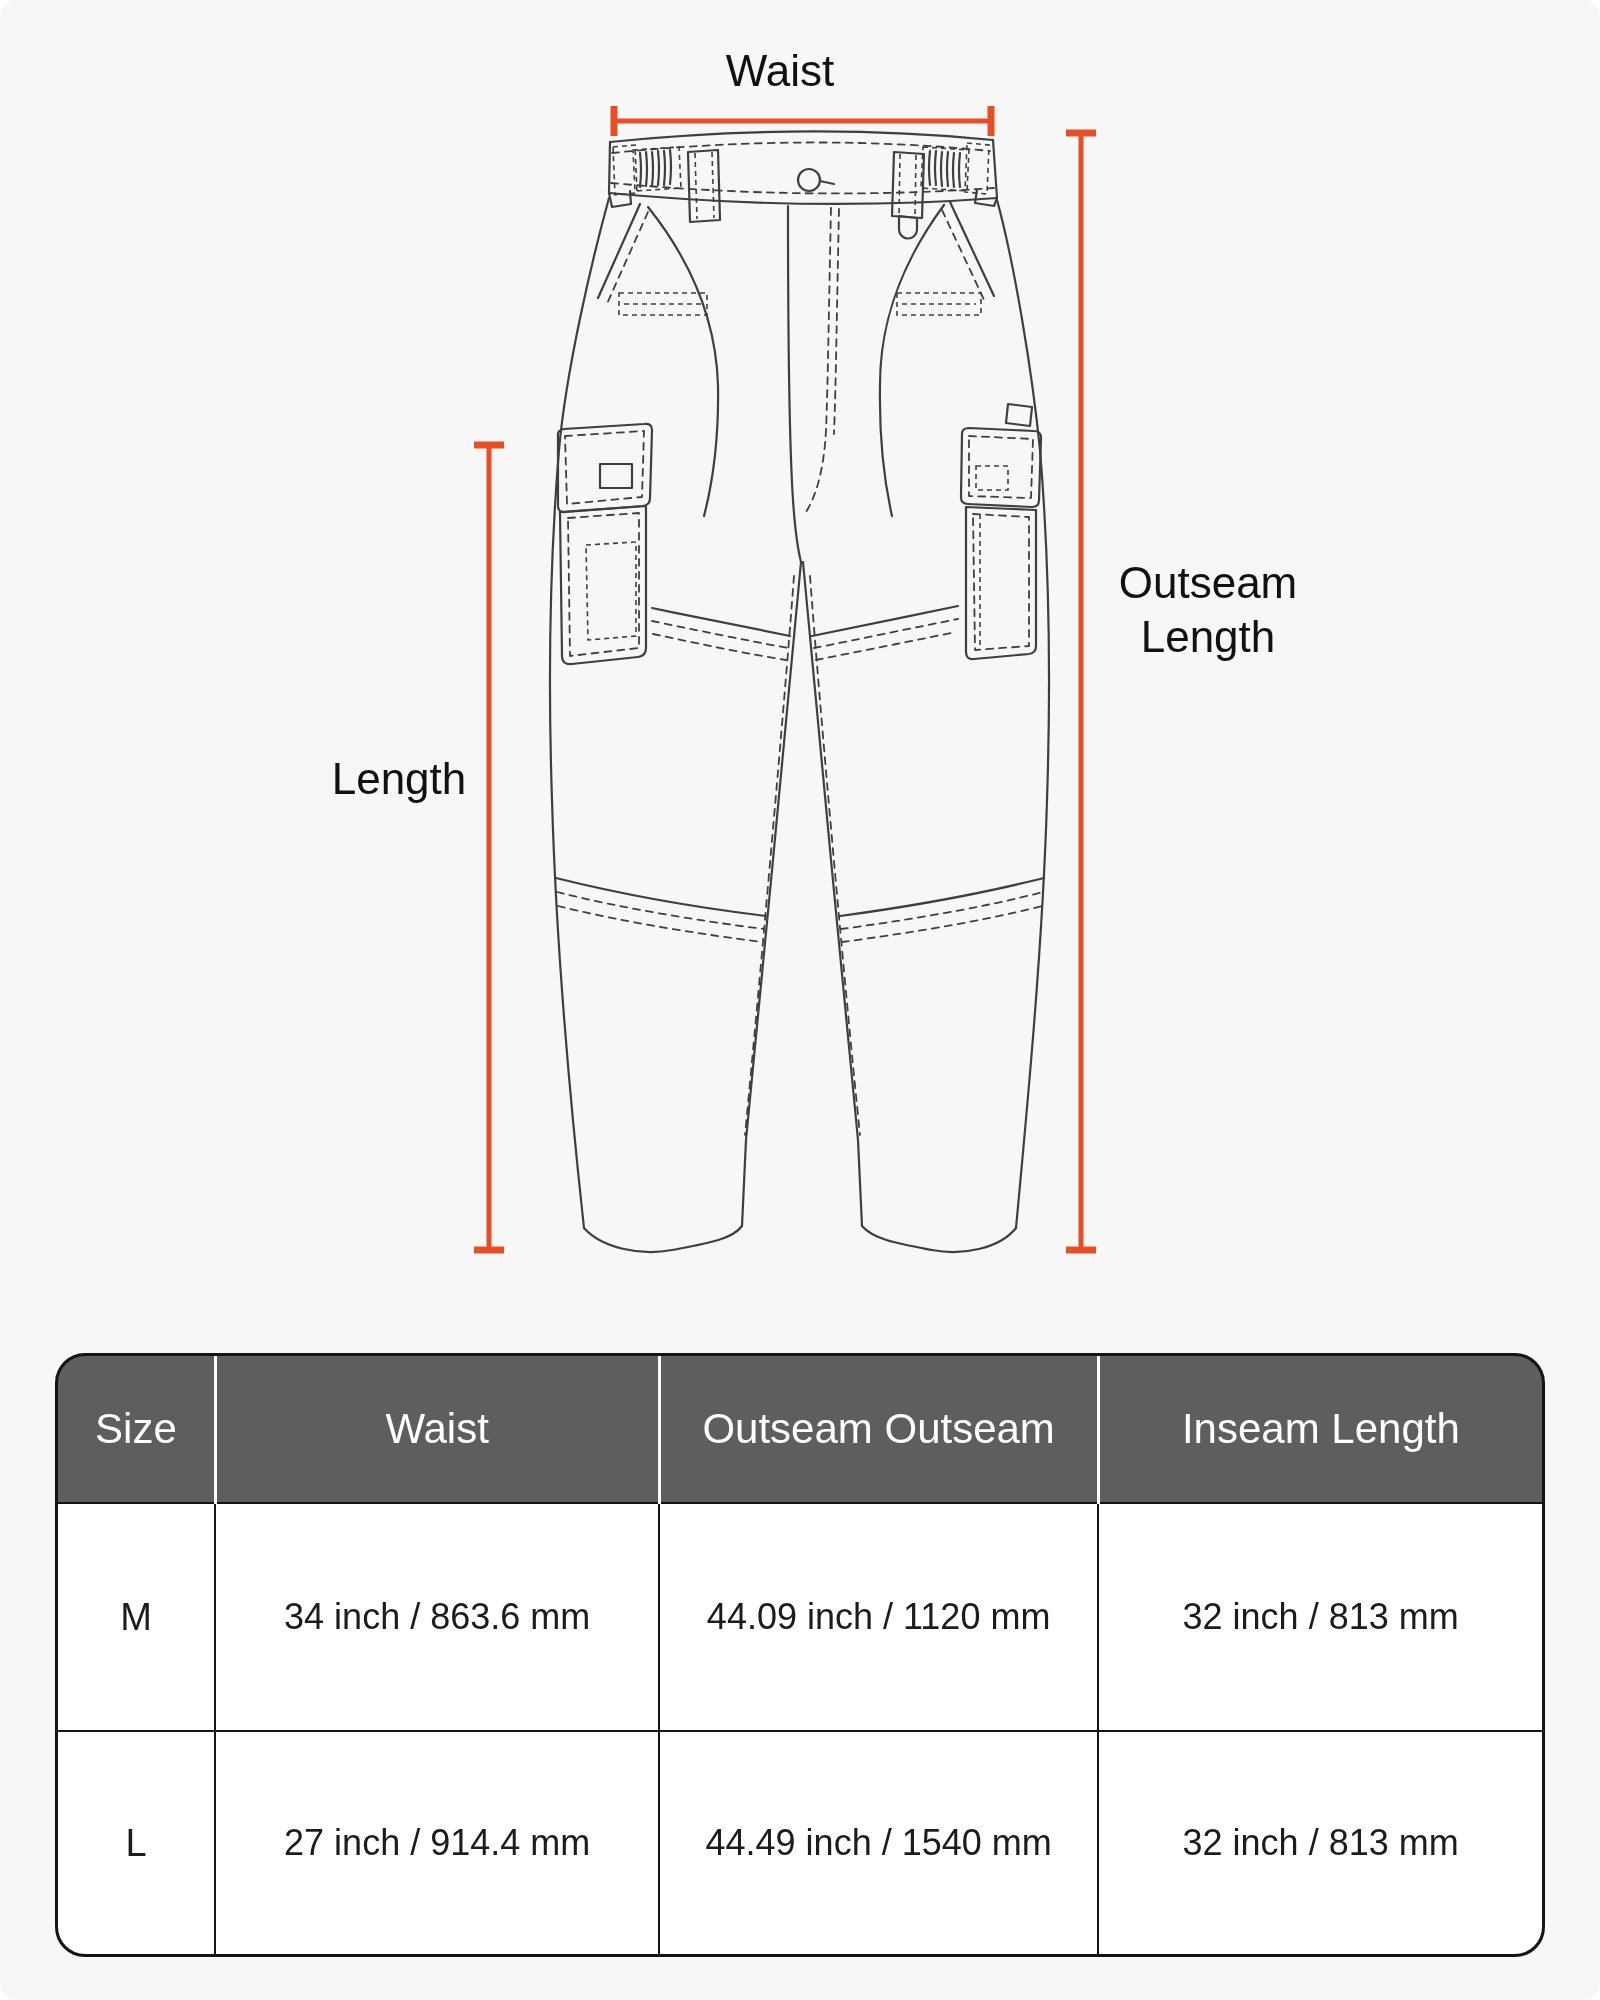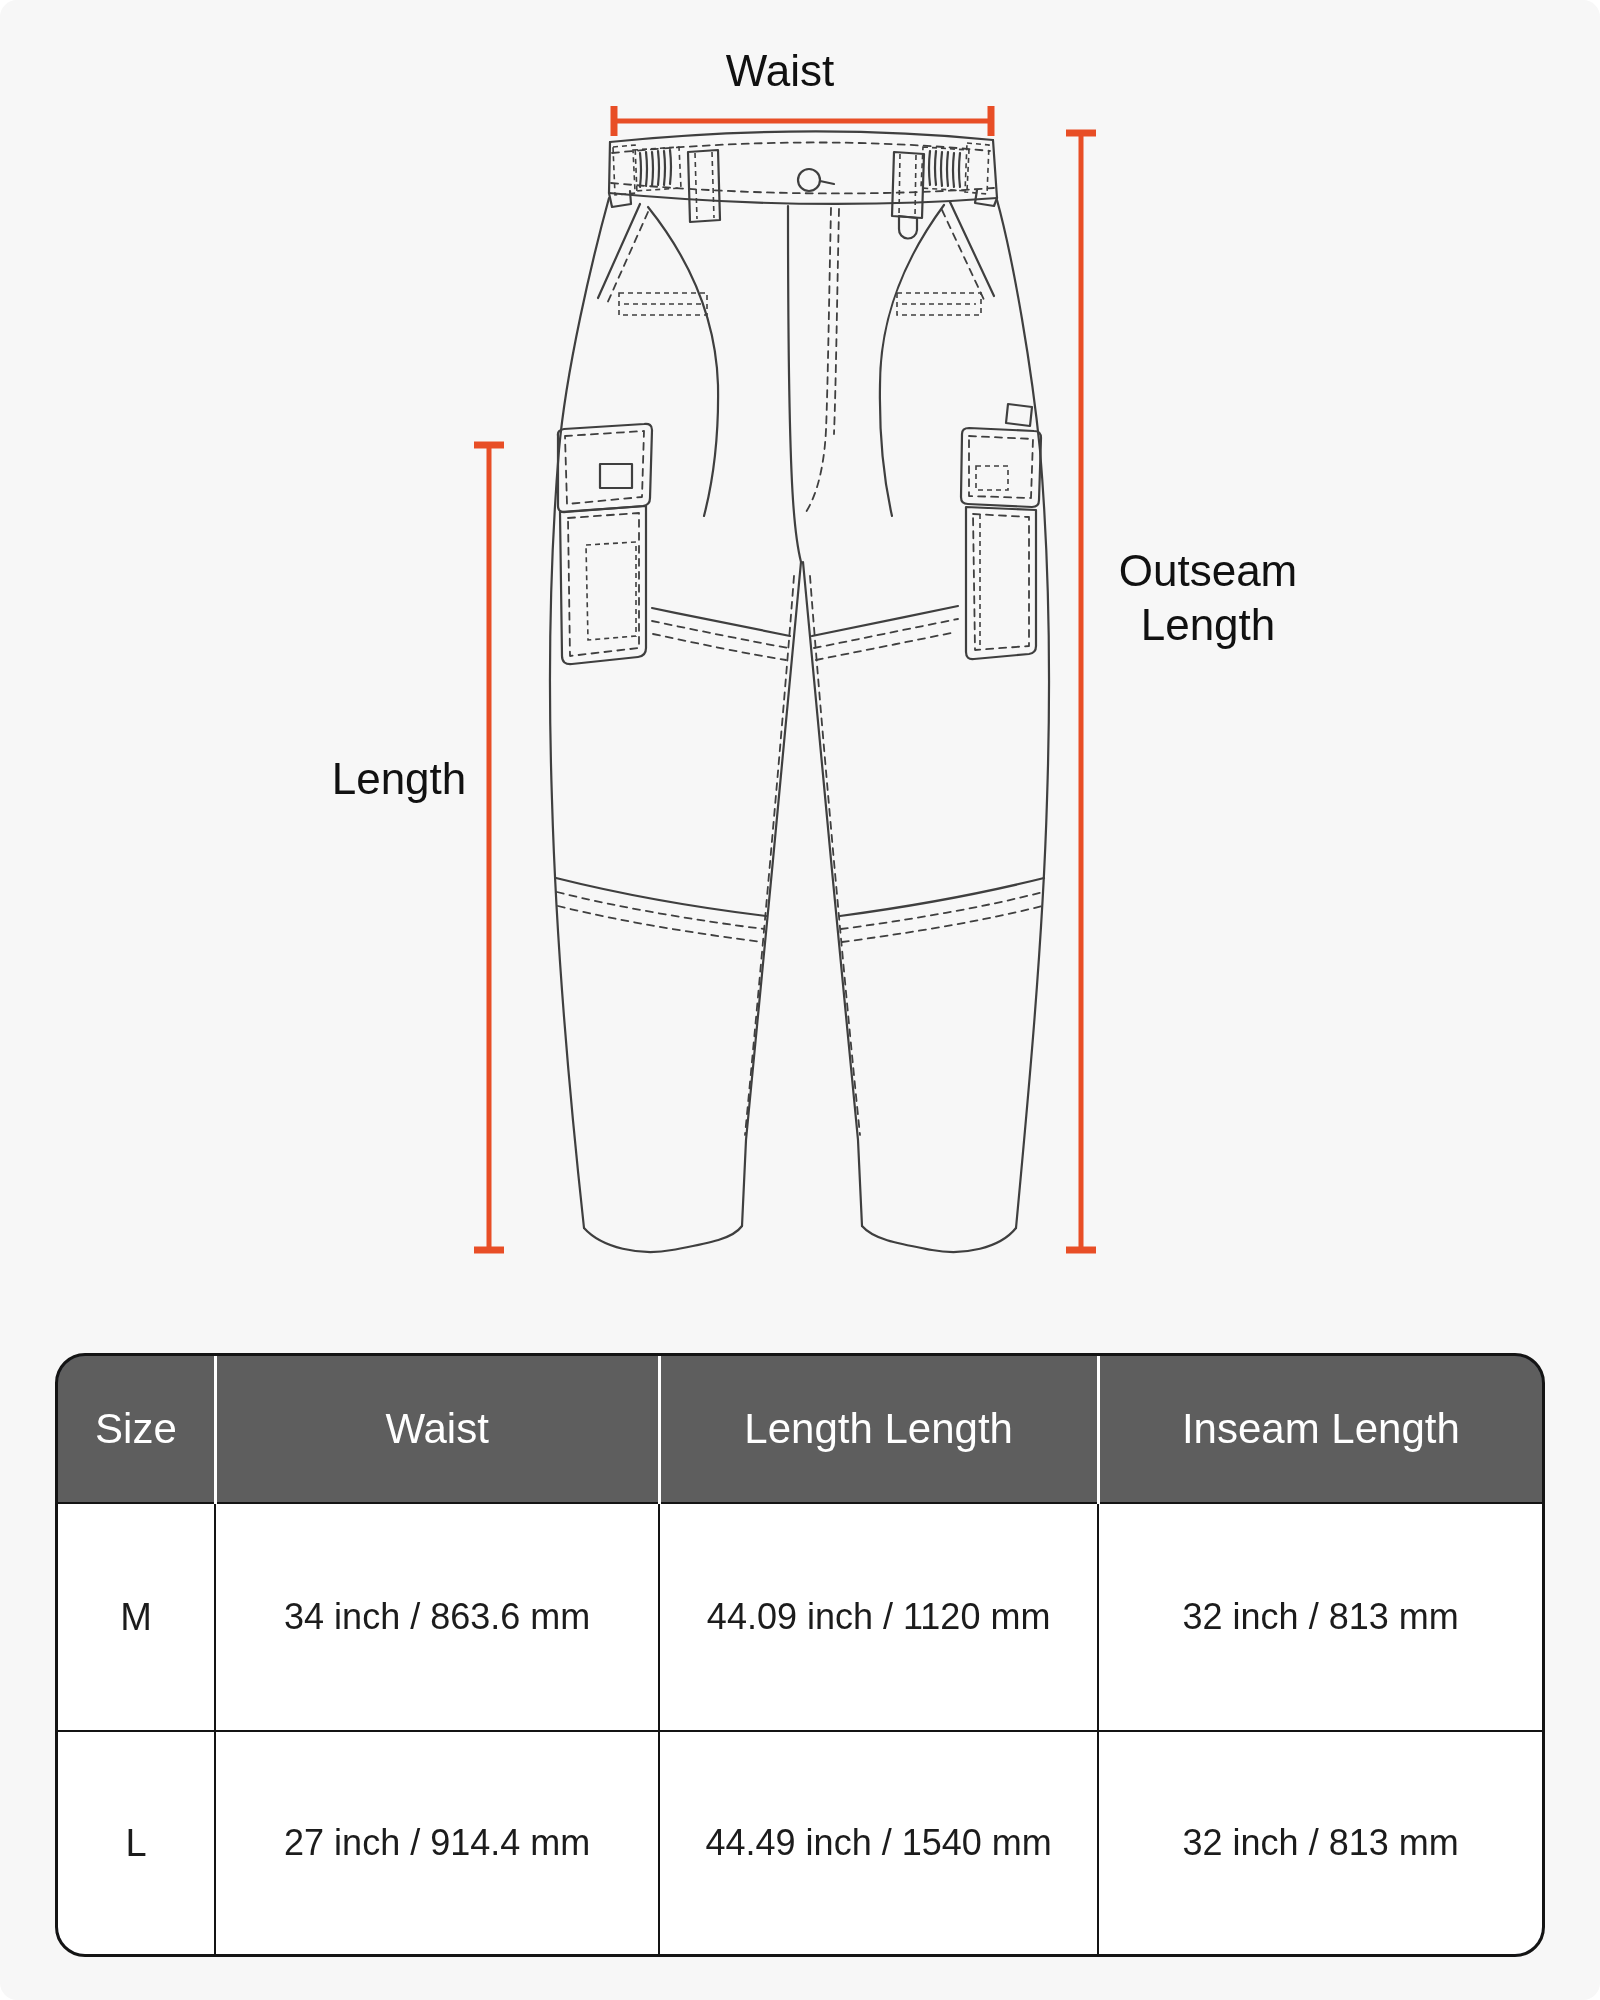--- a/index.html
+++ b/index.html
@@ -2,21 +2,21 @@
 <html><head>
 <meta charset="utf-8">
 <style>
   html,body{margin:0;padding:0;}
   body{width:1600px;height:2000px;font-family:"Liberation Sans","DejaVu Sans",sans-serif;}
   .stage{position:relative;width:1600px;height:2000px;background:#F7F7F7;overflow:hidden;border-radius:17px;}
 
   
   .diag-label{position:absolute;color:#111;font-size:44px;line-height:54px;text-align:center;}
   .waist-label{left:565px;top:44px;width:430px;}
-  .outseam-label{left:1058px;top:544px;width:300px;}
+  .outseam-label{left:1058px;top:556px;width:300px;}
   .inseam-label{left:249px;top:752px;width:300px;}
 
   
   .diagram-svg{position:absolute;left:0;top:0;}
   .ln{fill:none;stroke:#3F3F3F;stroke-width:2.2;stroke-linecap:round;stroke-linejoin:round;}
   .dsh{fill:none;stroke:#3F3F3F;stroke-width:1.8;stroke-linecap:round;stroke-linejoin:round;stroke-dasharray:7 6;}
   .dsh2{fill:none;stroke:#3F3F3F;stroke-width:1.6;stroke-linecap:butt;stroke-dasharray:5 4;}
   .org{fill:none;stroke:#E84E26;stroke-width:5;}
   .orgcap{fill:none;stroke:#E84E26;stroke-width:7;}
 
@@ -207,21 +207,21 @@
       <colgroup>
         <col class="c-size">
           <col class="c-waist">
           <col class="c-out">
           <col class="c-in">
       </colgroup>
       <thead>
         <tr>
           <th>Size</th>
           <th>Waist</th>
-          <th>Length Length</th>
+          <th>Outseam Outseam</th>
           <th>Inseam Length</th>
         </tr>
       </thead>
       <tbody>
         <tr>
           <td class="size-cell">M</td>
           <td>34 inch / 863.6 mm</td>
           <td>44.09 inch / 1120 mm</td>
           <td>32 inch / 813 mm</td>
         </tr>

